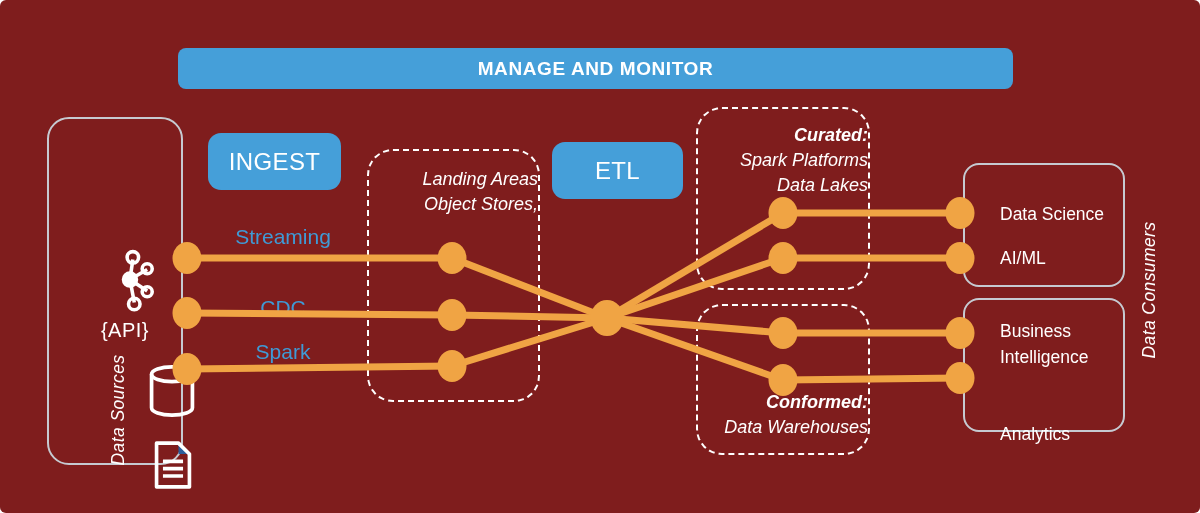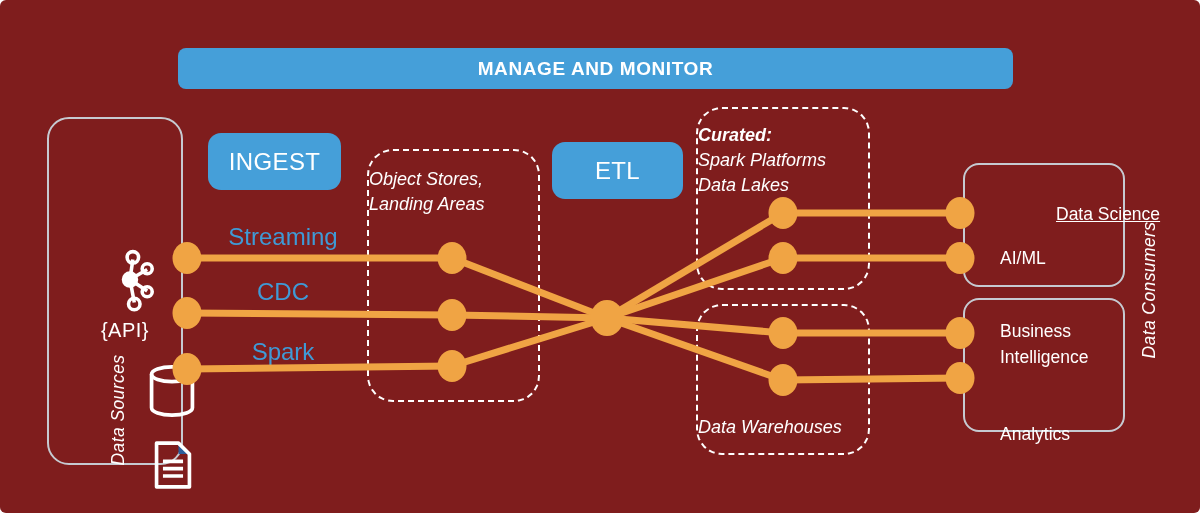--- a/index.html
+++ b/index.html
@@ -34,44 +34,44 @@
   .cylinder{left:98px;top:246px;}
   .doc{left:103px;top:320px;}
   .elephant{left:80px;top:391px;}
   .v-label{
     position:absolute;color:#fff;font-style:italic;font-size:17.5px;white-space:nowrap;
     transform:translate(-50%,-50%) rotate(-90deg);letter-spacing:.4px;
   }
   .v-label.sources{left:69px;top:291px;}
   .v-label.consumers{left:1149px;top:290px;}
   .flow-label{
-    position:absolute;color:#3f9ad6;font-size:24px;transform:translate(-50%,-50%);white-space:nowrap;
+    position:absolute;color:#3f9ad6;font-size:21px;transform:translate(-50%,-50%);white-space:nowrap;
   }
   .flow-label.streaming{left:283px;top:237px;}
-  .flow-label.cdc{left:283px;top:292px;}
+  .flow-label.cdc{left:283px;top:308px;}
   .flow-label.batch{left:283px;top:352px;}
   .zone{
     position:absolute;border:2px dashed #ffffff;border-radius:26px;
-    color:#fff;font-style:italic;text-align:left;font-size:18px;line-height:25px;
+    color:#fff;font-style:italic;text-align:right;font-size:18px;line-height:25px;
   }
   .zone .zone-title{font-weight:bold;}
   .zone.raw{left:367px;top:149px;width:173px;height:253px;padding-top:16px;}
   .zone.curated{left:696px;top:107px;width:174px;height:183px;padding-top:14px;}
   .zone.conformed{
     left:696px;top:304px;width:174px;height:151px;
     display:flex;flex-direction:column;justify-content:flex-end;padding-bottom:13px;
   }
   .out-box{
     position:absolute;left:963px;width:162px;
     border:2px solid #c6cad1;border-radius:16px;
   }
   .out-box.upper{top:163px;height:124px;}
   .out-box.lower{top:298px;height:134px;}
   .out-label{position:absolute;color:#fff;font-size:17.5px;line-height:26px;}
-  .out-label.ds{left:1056px;top:201px;text-decoration:underline;}
+  .out-label.ds{left:1000px;top:201px;}
   .out-label.aiml{left:1000px;top:245px;}
   .out-label.bi{left:1000px;top:318px;width:116px;}
   .out-label.analytics{left:1000px;top:386px;margin-top:35px;}
   .flow-graph{position:absolute;left:0;top:0;pointer-events:none;}
 </style>
 </head>
 <body>
 
 <div class="canvas">
 
@@ -125,29 +125,30 @@
   </div>
 
   <div class="pill ingest">INGEST</div>
   <div class="pill etl">ETL</div>
 
   <div class="flow-label streaming">Streaming</div>
   <div class="flow-label cdc">CDC</div>
   <div class="flow-label batch">Spark</div>
 
   <div class="zone raw">
+    <div>Landing Areas</div>
     <div>Object Stores,</div>
-    <div>Landing Areas</div>
   </div>
   <div class="zone curated">
     <div class="zone-title">Curated:</div>
     <div>Spark Platforms</div>
     <div>Data Lakes</div>
   </div>
   <div class="zone conformed">
+    <div class="zone-title">Conformed:</div>
     <div>Data Warehouses</div>
   </div>
 
   <div class="out-box upper"></div>
   <div class="out-box lower"></div>
   <div class="out-label ds">Data Science</div>
   <div class="out-label aiml">AI/ML</div>
   <div class="out-label bi">Business Intelligence</div>
   <div class="out-label analytics">Analytics</div>
   <div class="v-label consumers">Data Consumers</div>

